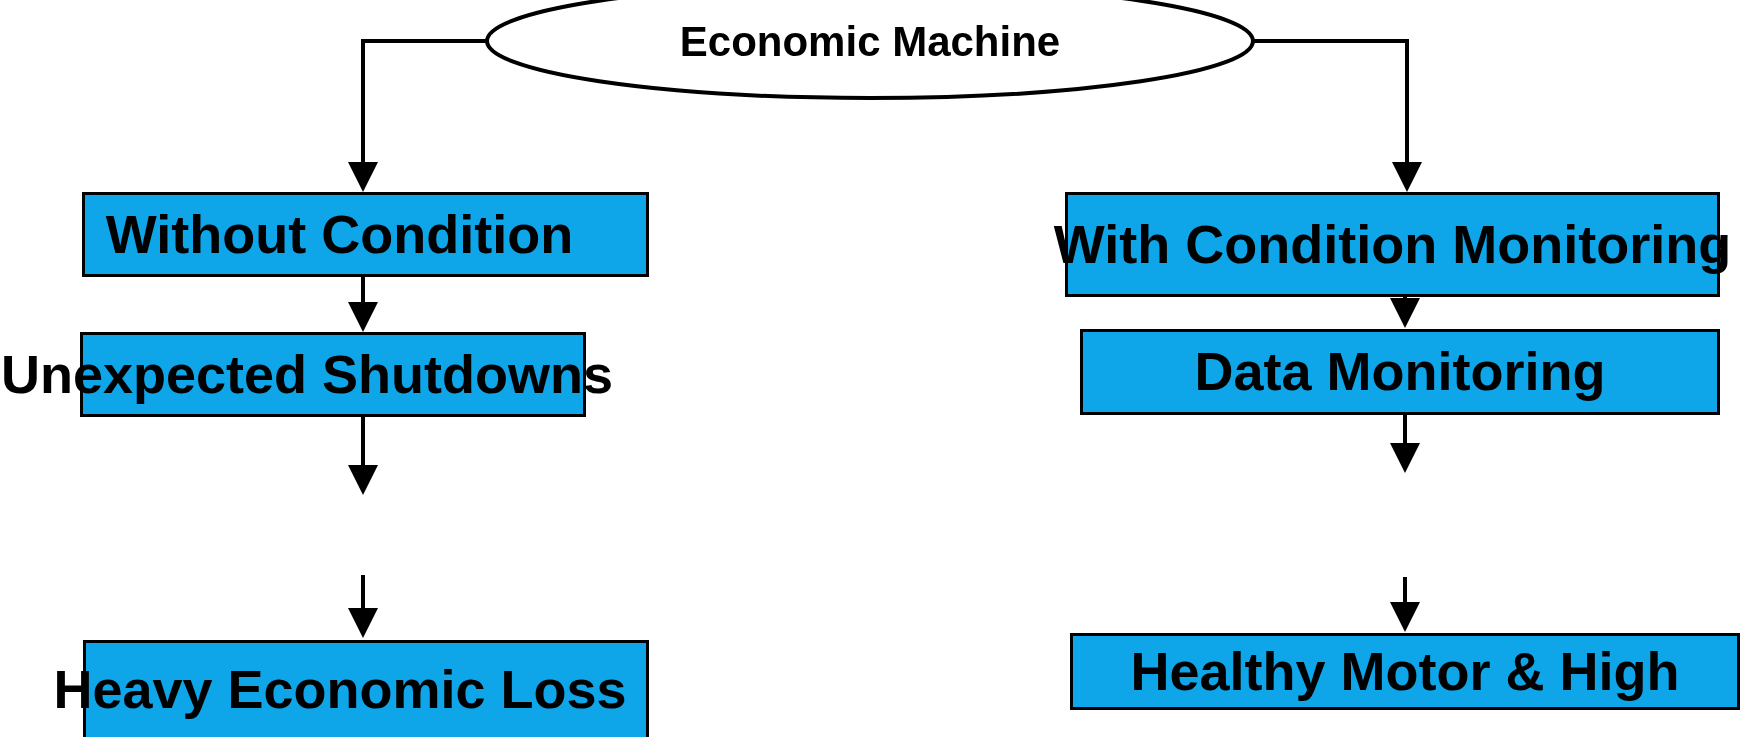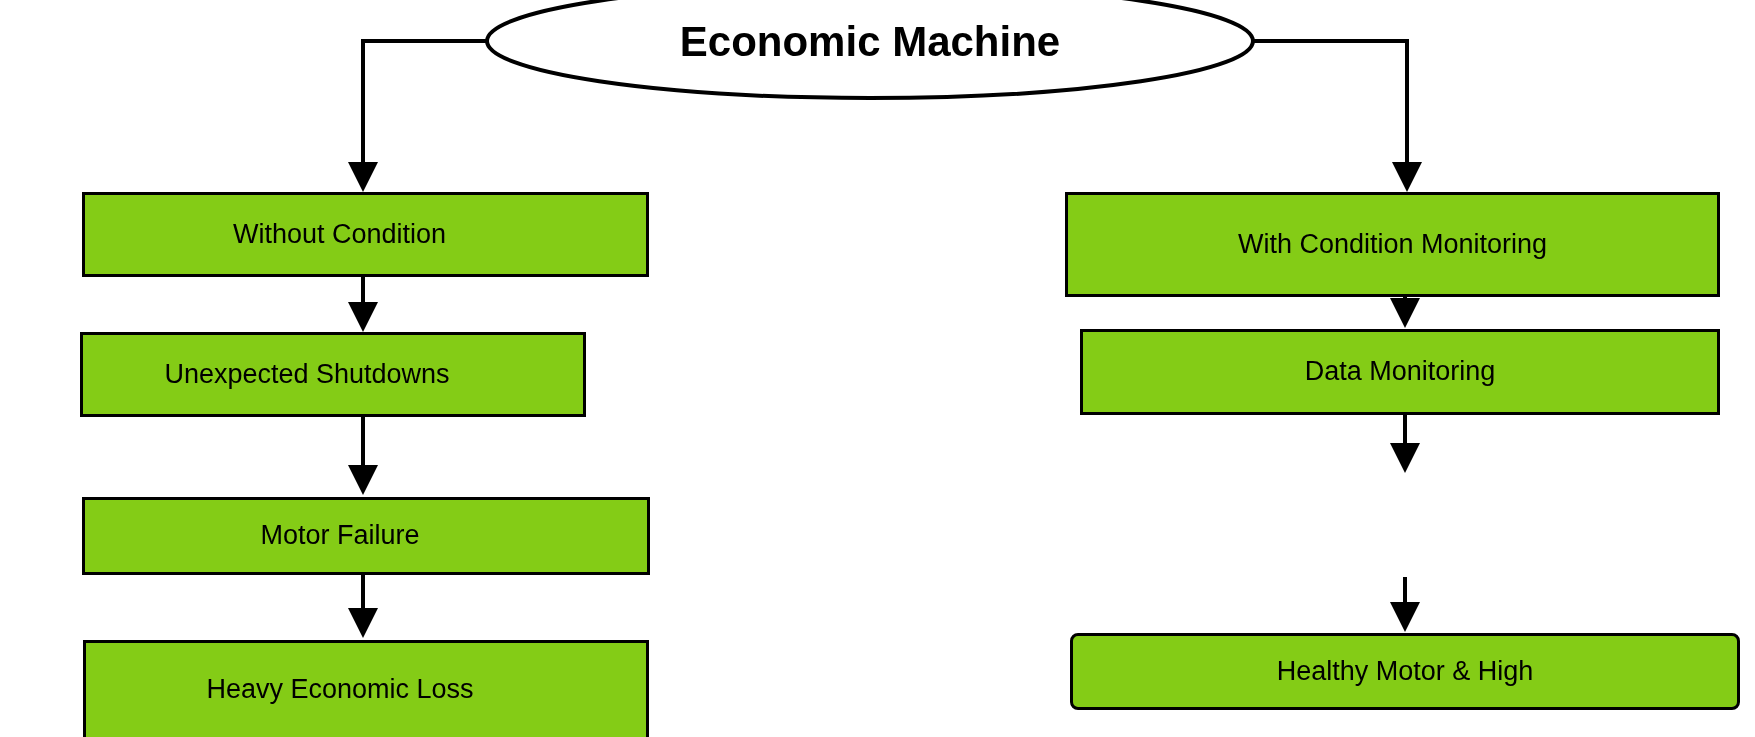--- a/index.html
+++ b/index.html
@@ -19,29 +19,30 @@
   #wires {
     position: absolute;
     left: 0;
     top: 0;
     width: 1755px;
     height: 737px;
   }
   .node {
     position: absolute;
     box-sizing: border-box;
-    background: #84cc16;
+    background: #0ea5e9;
     border: 3px solid #000000;
     display: flex;
     align-items: center;
     justify-content: center;
-    font-size: 27px;
+    font-size: 54px;
     line-height: 1.1;
     white-space: nowrap;
     color: #000000;
+    font-weight: bold;
   }
   .node.nudge-left { padding-right: 52px; }
   .root-label {
     position: absolute;
     left: 570px;
     top: 8px;
     width: 600px;
     height: 68px;
     display: flex;
     align-items: center;
@@ -53,21 +54,21 @@
   }
   
   #box-l1 { left: 82px;  top: 192px; width: 567px; height: 85px; }
   #box-l2 { left: 80px;  top: 332px; width: 506px; height: 85px; }
   #box-l3 { left: 82px;  top: 497px; width: 568px; height: 78px; }
   #box-l4 { left: 83px;  top: 640px; width: 566px; height: 100px; }
   
   #box-r1 { left: 1065px; top: 192px; width: 655px; height: 105px; }
   #box-r2 { left: 1080px; top: 329px; width: 640px; height: 86px; }
   #box-r3 { left: 1080px; top: 473px; width: 640px; height: 102px; }
-  #box-r4 { left: 1070px; top: 633px; width: 670px; height: 77px; border-radius: 8px; }
+  #box-r4 { left: 1070px; top: 633px; width: 670px; height: 77px; }
 </style>
 </head>
 <body>
 
 <div id="canvas">
 
   <svg id="wires" viewBox="0 0 1755 737">
 
     <ellipse cx="870" cy="41" rx="383" ry="57" fill="#ffffff" stroke="#000000" stroke-width="4"></ellipse>
 
@@ -93,20 +94,19 @@
     <polygon points="1405,473 1390,443 1420,443" fill="#000000"></polygon>
 
     <path d="M 1405 577 L 1405 604" fill="none" stroke="#000000" stroke-width="4"></path>
     <polygon points="1405,632 1390,602 1420,602" fill="#000000"></polygon>
   </svg>
 
   <div class="root-label">Economic Machine</div>
 
   <div class="node nudge-left" id="box-l1">Without Condition</div>
   <div class="node nudge-left" id="box-l2">Unexpected Shutdowns</div>
-  <div class="node nudge-left" id="box-l3">Motor Failure</div>
   <div class="node nudge-left" id="box-l4">Heavy Economic Loss</div>
 
   <div class="node" id="box-r1">With Condition Monitoring</div>
   <div class="node" id="box-r2">Data Monitoring</div>
   <div class="node" id="box-r4">Healthy Motor &amp; High</div>
 
 </div>
 
 </body></html>

